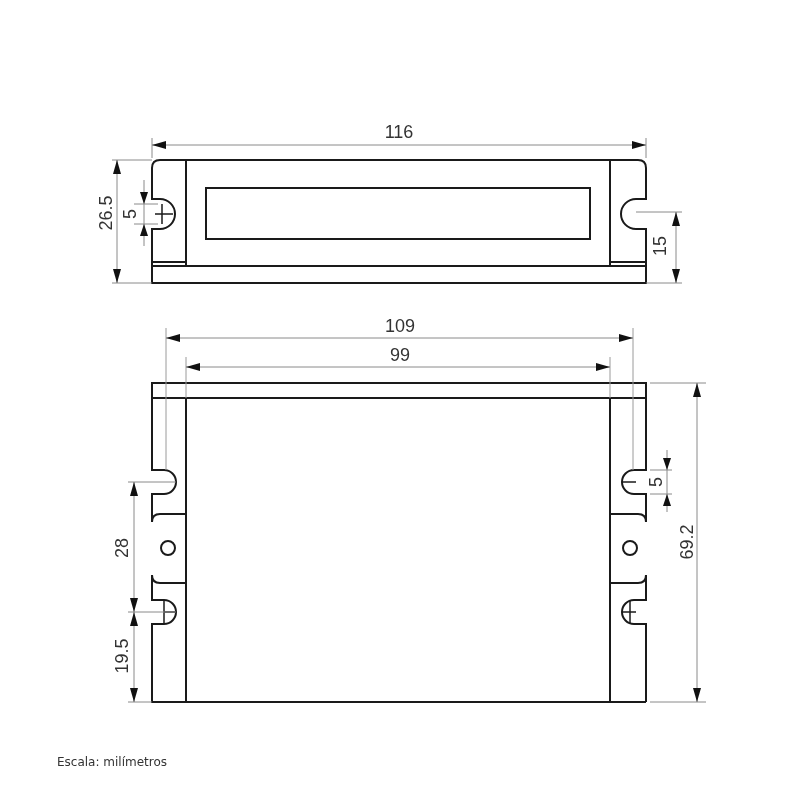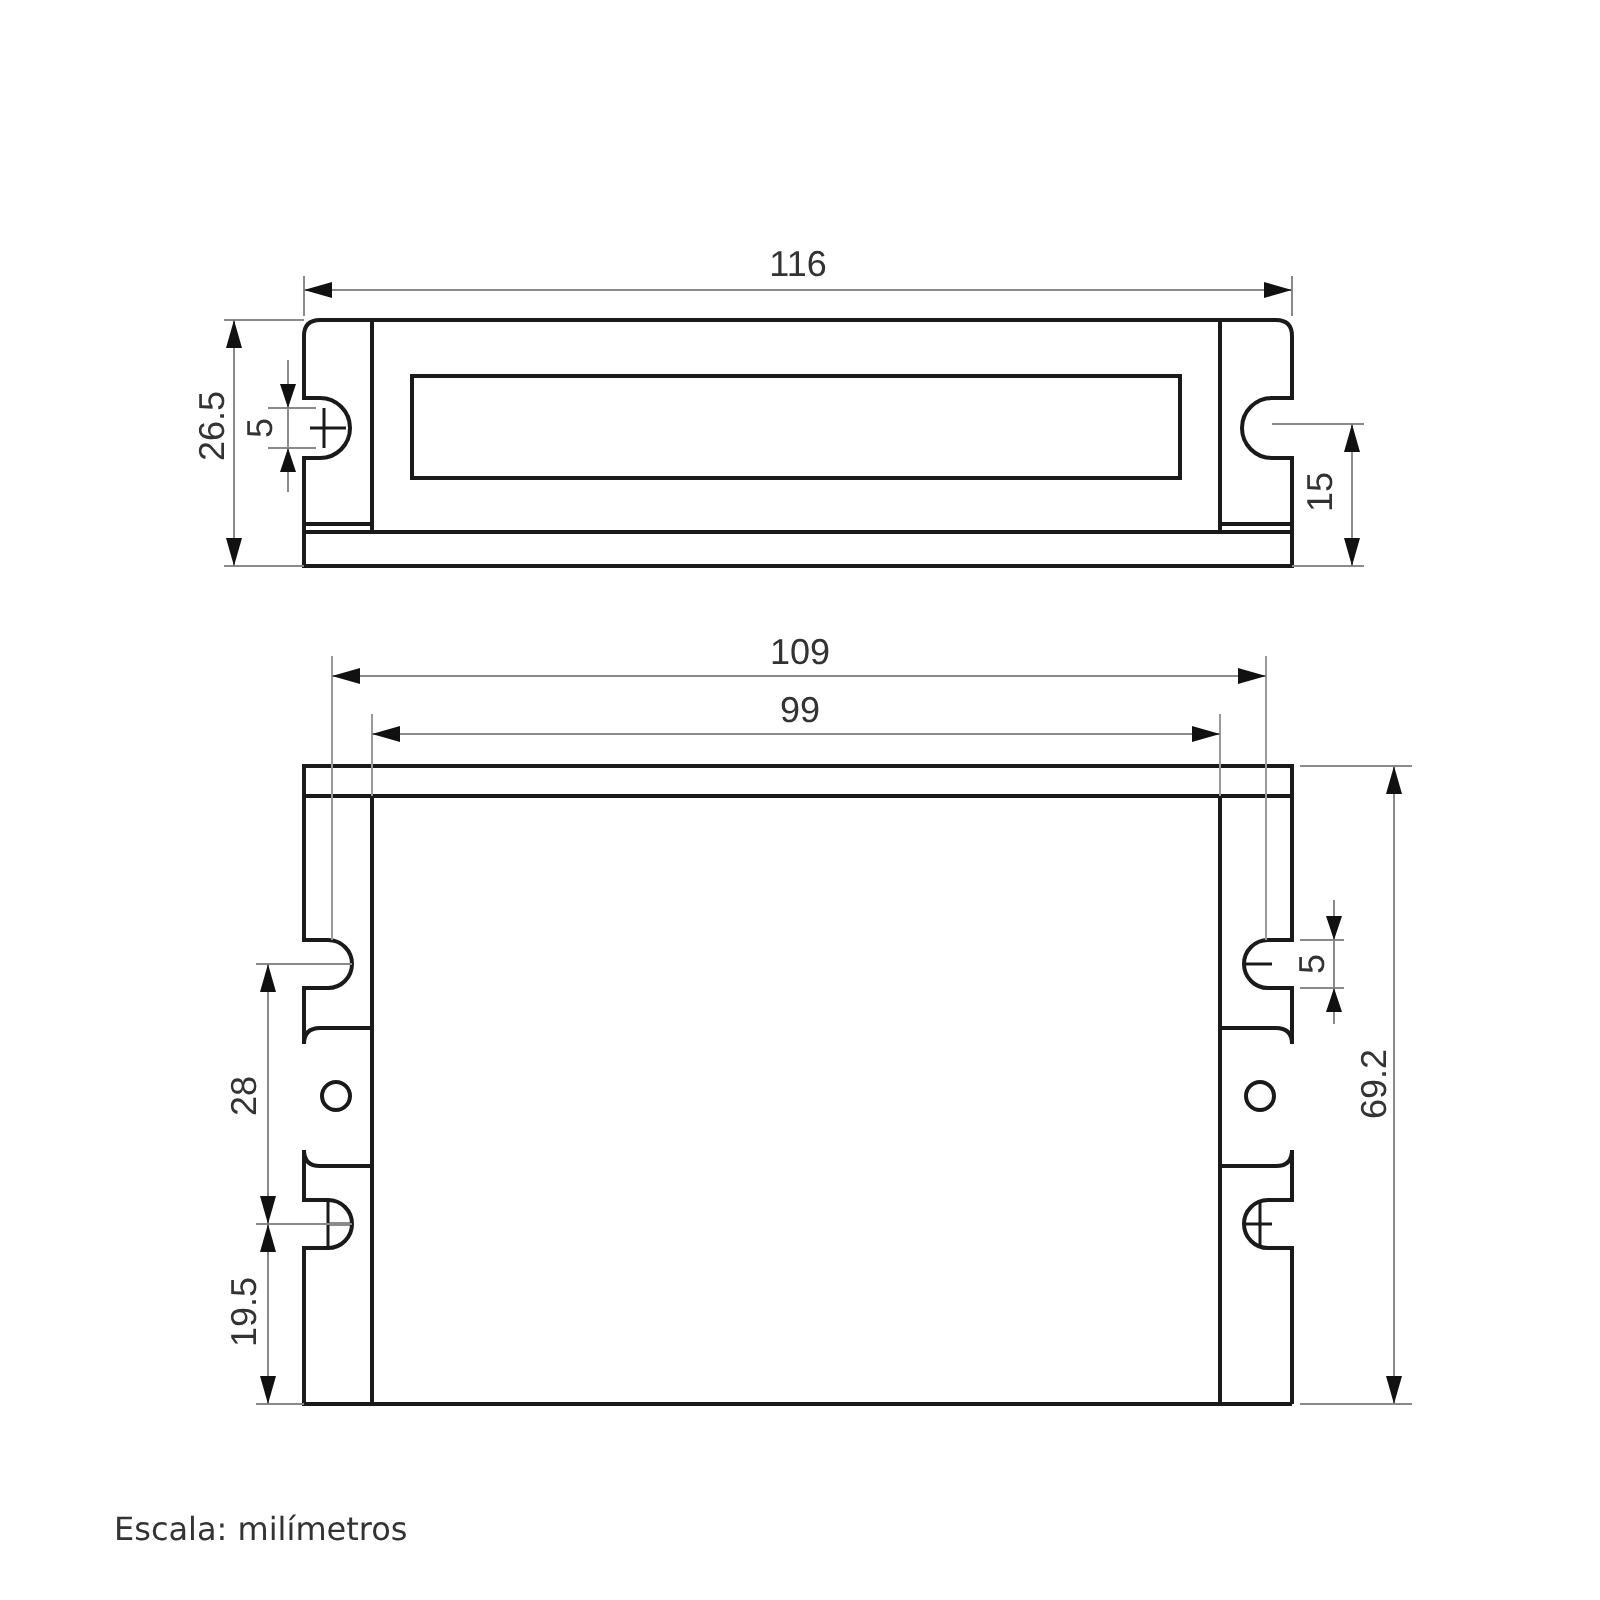--- a/index.html
+++ b/index.html
@@ -3,21 +3,21 @@
 <meta charset="utf-8">
 <style>
   html, body { margin:0; padding:0; background:#ffffff; }
   body { width:800px; height:800px; position:relative; overflow:hidden; font-family:"Liberation Sans", sans-serif; }
   svg { position:absolute; left:0; top:0; }
   .outline { fill:none; stroke:#1a1a1a; stroke-width:2; }
   .thin { fill:none; stroke:#9a9a9a; stroke-width:1; }
   .dim { fill:none; stroke:#8a8a8a; stroke-width:1; }
   .arrow { fill:#111111; stroke:none; }
   .dimtext { font-family:"Liberation Sans", sans-serif; font-size:18px; fill:#333333; }
-  .caption { position:absolute; left:57px; top:755px; font-family:"DejaVu Sans", sans-serif; font-size:16px; color:#333333; }
+  .caption { position:absolute; left:57px; top:755px; font-family:"DejaVu Sans", sans-serif; font-size:12px; color:#333333; }
 </style>
 </head>
 <body>
 
 <svg width="800" height="800" viewBox="0 0 800 800">
 
   <g>
 
     <path class="outline" d="M152,262 L152,229 L160,229 A10,10 0 0 0 160,199 L152,199 L152,168 Q152,160 160,160 L638,160 Q646,160 646,168 L646,199 L636,199 A10,10 0 0 0 636,229 L646,229 L646,283 L152,283 Z"></path>
     <line class="outline" x1="152" y1="266" x2="646" y2="266"></line>

